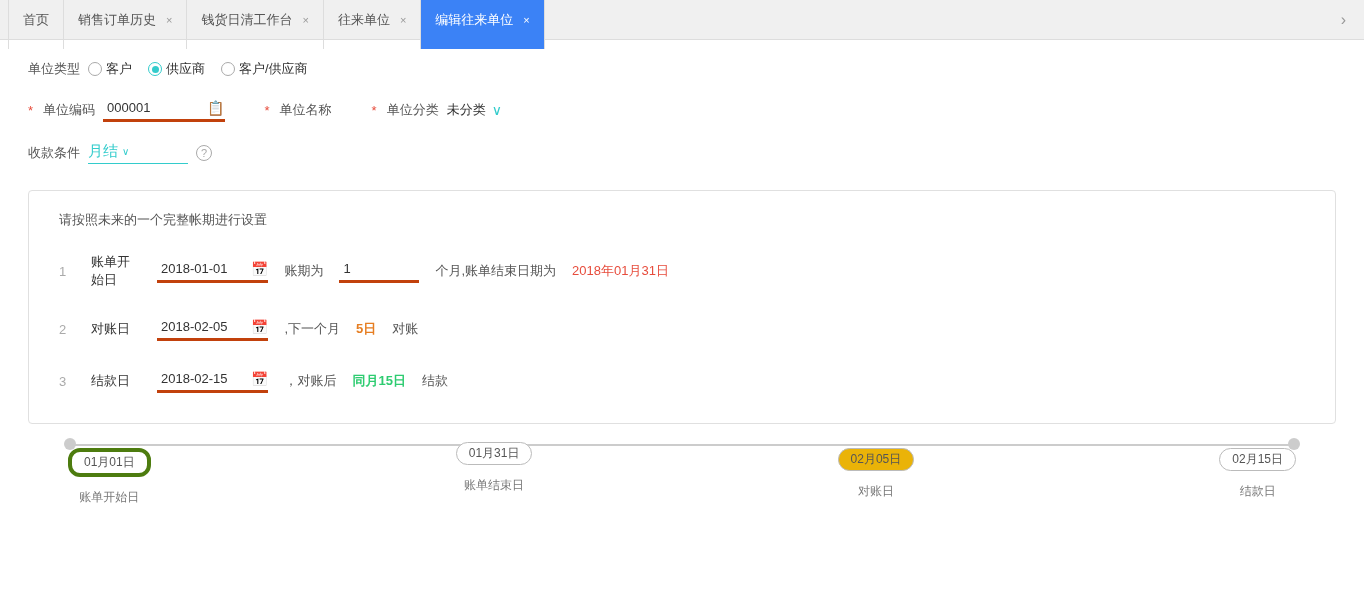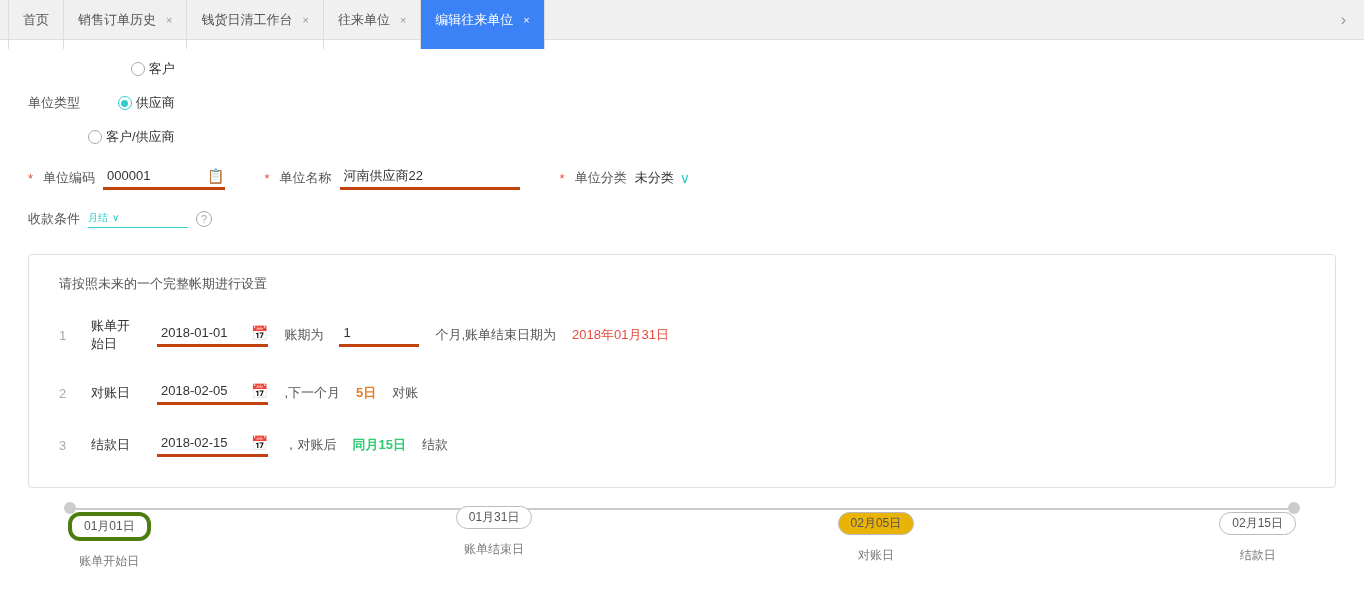--- a/index.html
+++ b/index.html
@@ -74,21 +74,20 @@
     .required-star {
       color: #e74c3c;
       margin-right: 2px;
     }
 
     
     .radio-group {
       display: flex;
       gap: 16px;
       align-items: flex-end;
-      flex-direction: column;
     }
     .radio-item {
       display: flex;
       align-items: center;
       gap: 4px;
       cursor: pointer;
     }
     .radio-circle {
       width: 14px;
       height: 14px;
@@ -147,21 +146,21 @@
       display: flex;
       align-items: center;
       border-bottom: 1px solid #3cc;
       padding-bottom: 2px;
       gap: 4px;
       cursor: pointer;
       min-width: 100px;
     }
     .select-value {
       color: #3cc;
-      font-size: 10px;
+      font-size: 15px;
     }
     .chevron-down {
       color: #3cc;
       font-size: 10px;
     }
     .help-icon {
       width: 16px;
       height: 16px;
       border-radius: 50%;
       border: 1px solid #aaa;
@@ -317,23 +316,20 @@
       <span class="required-star">*</span>
       <span class="form-label">单位编码</span>
       <div class="input-with-icon">
         <input type="text" class="text-input" value="000001" style="width: 100px;">
         <span class="calendar-icon">📋</span>
       </div>
     </div>
     <div class="form-field">
       <span class="required-star">*</span>
       <span class="form-label">单位名称</span>
-      <div class="input-with-icon">
-        <input type="text" class="text-input big-input" value="河南供应商22" style="">
-      </div>
     </div>
     <div class="form-field">
       <span class="required-star">*</span>
       <span class="form-label">单位分类</span>
       <div class="classify-select">
         <span class="classify-value">未分类</span>
         <span class="classify-chevron">∨</span>
       </div>
     </div>
   </div>

